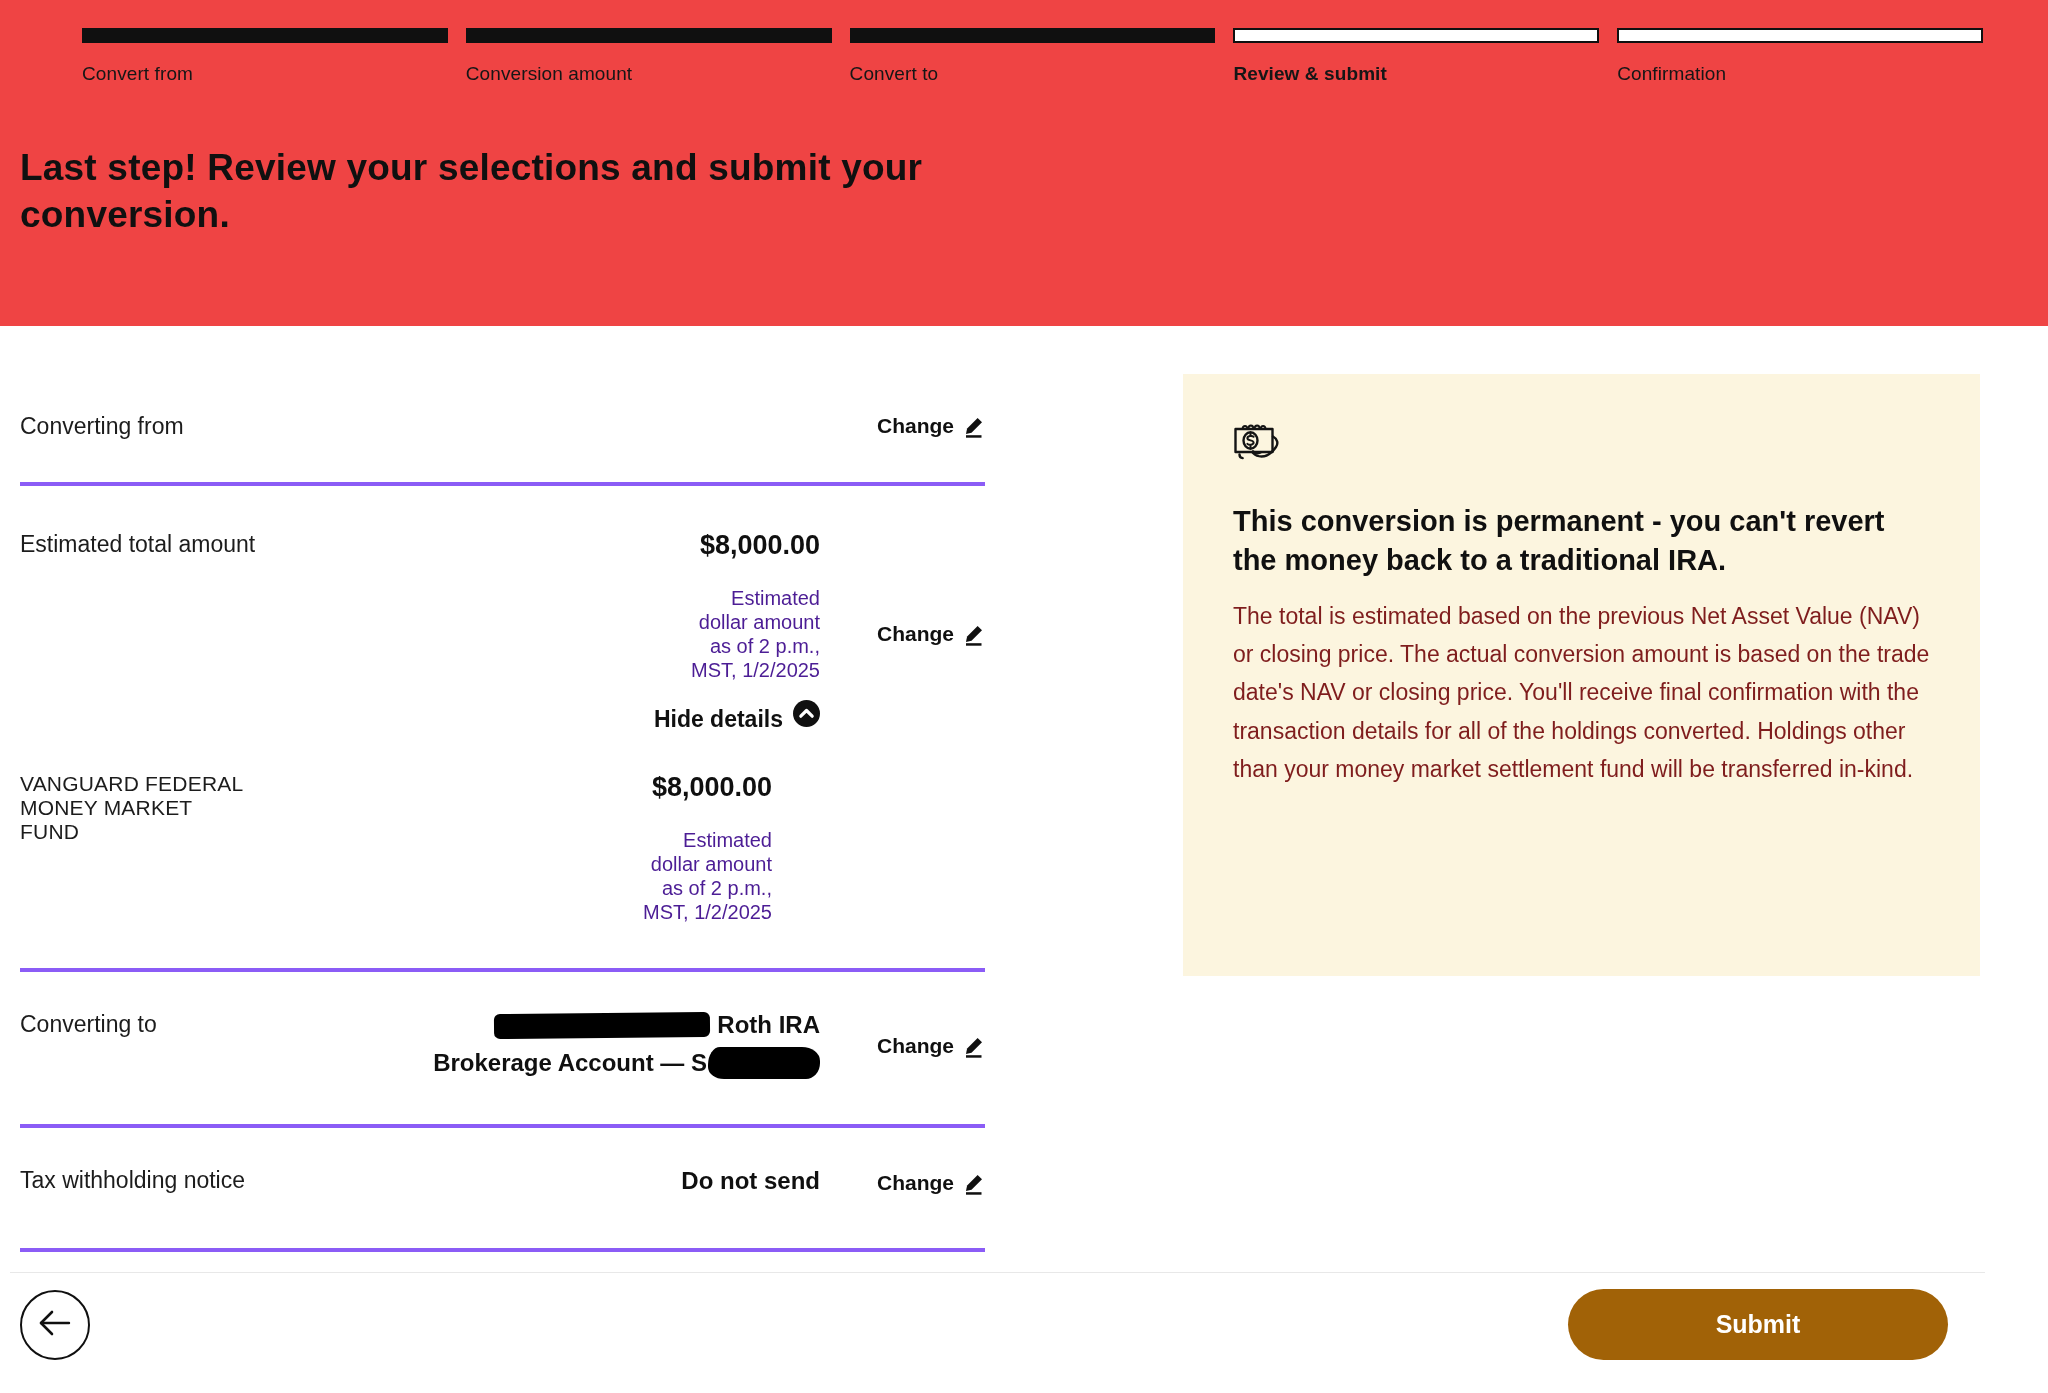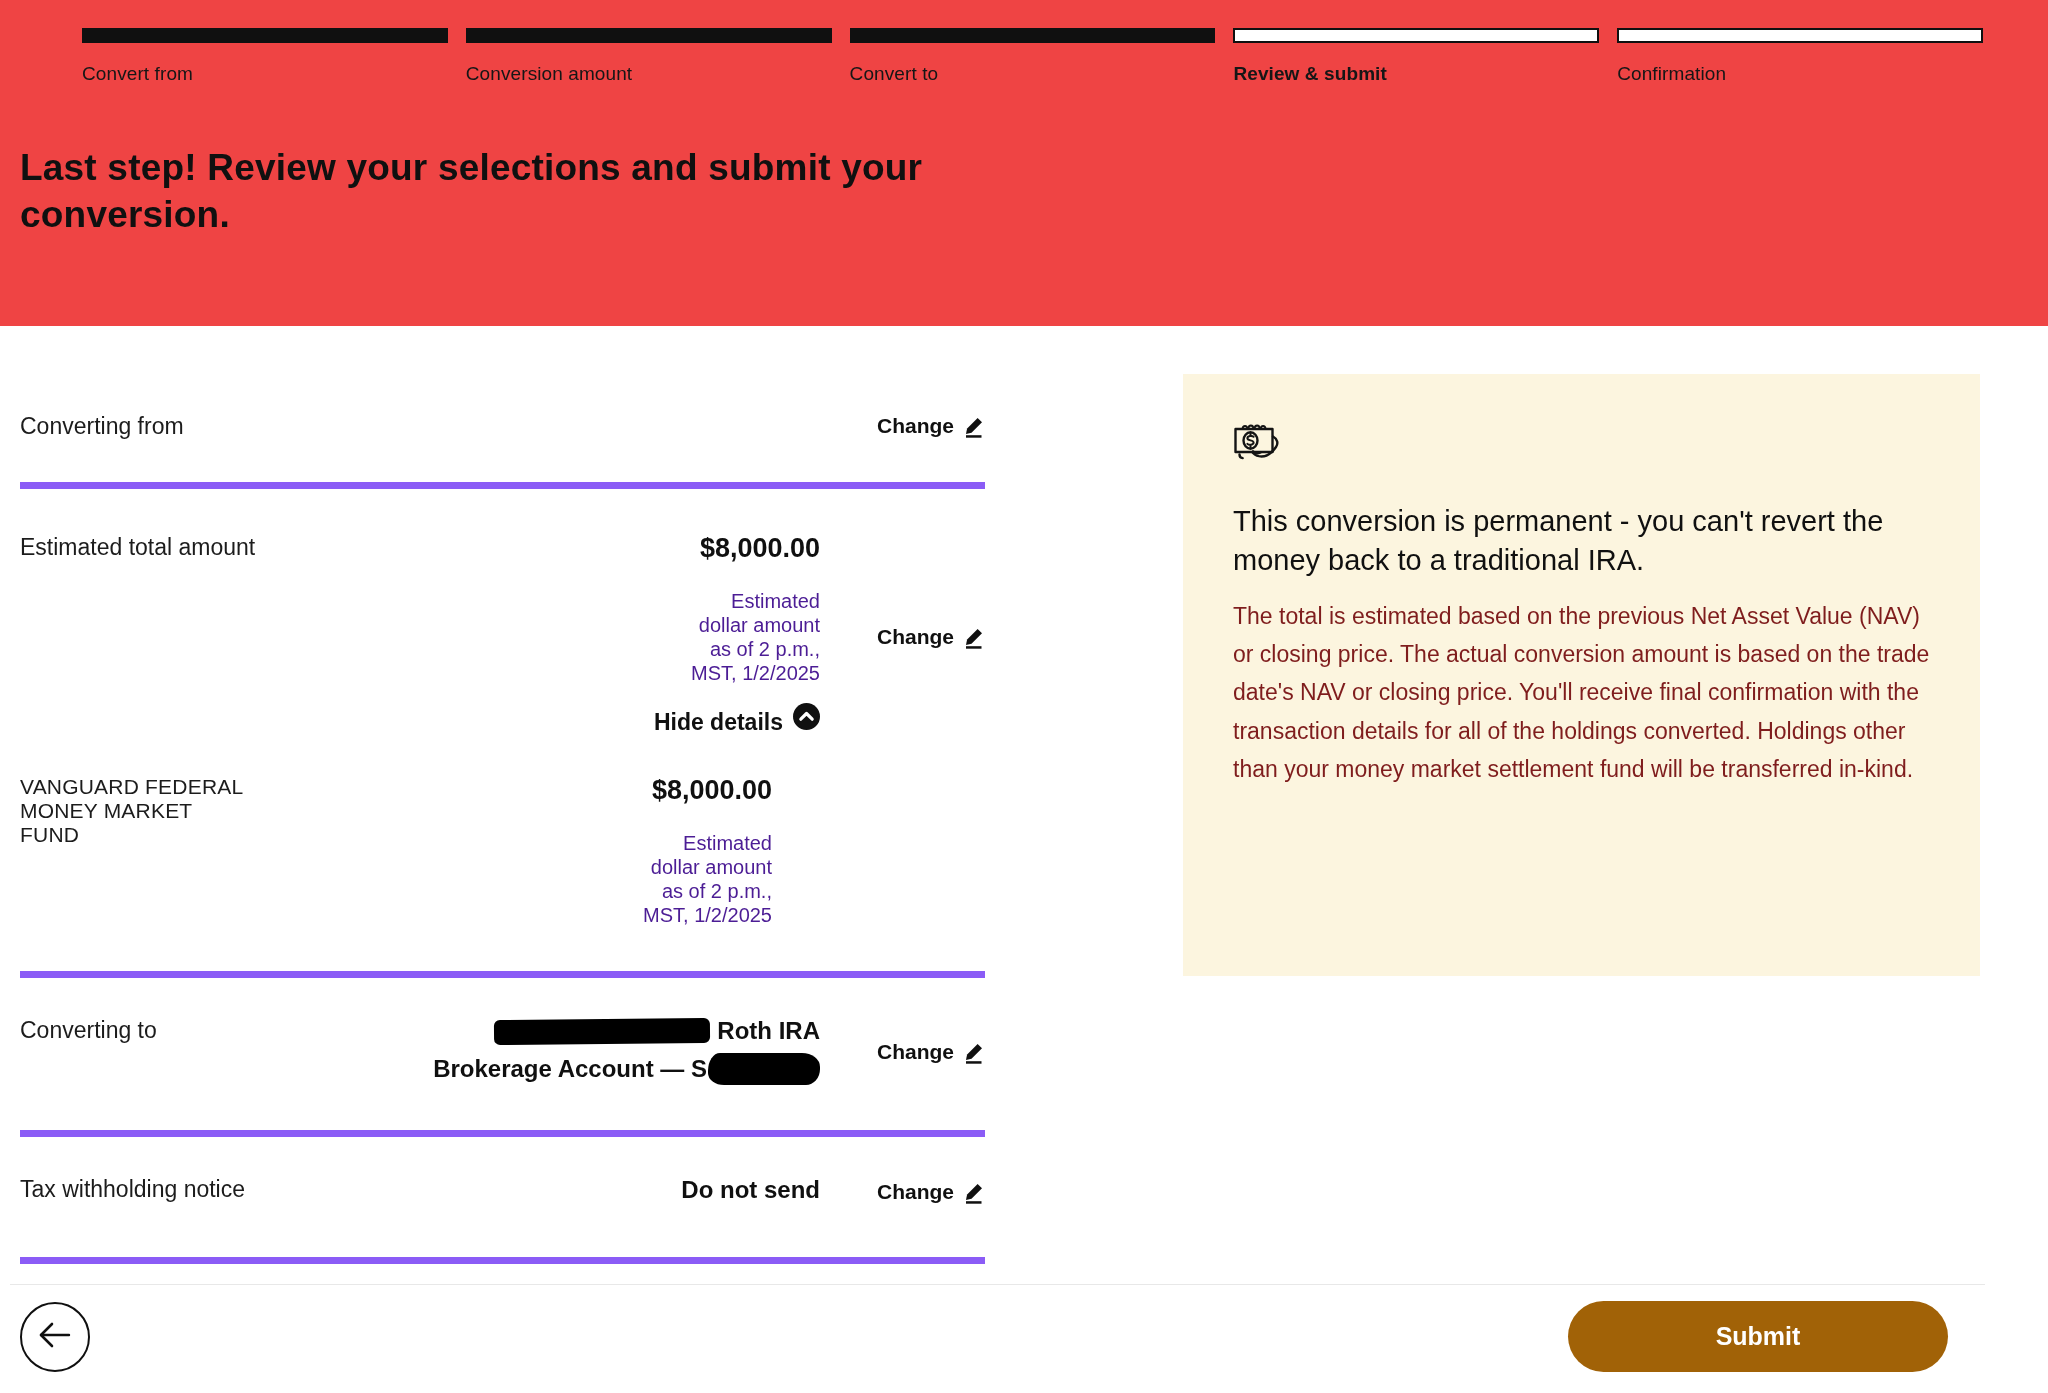--- a/index.html
+++ b/index.html
@@ -24,21 +24,21 @@
     margin:60px 20px 0 20px;
     max-width:1120px;
     font-size:37px; font-weight:700; line-height:1.26; letter-spacing:.2px; color:#101010;
   }
 
   
   .main { display:flex; align-items:flex-start; padding:48px 68px 0 20px; }
   .left-col { width:965px; }
   .right-col { width:797px; margin-left:198px; }
 
-  .review-row, .review-section { border-bottom:7px solid #8b5cf6; }
+  .review-row, .review-section { border-bottom:4px solid #8b5cf6; }
   .review-row { display:flex; padding:34px 0 42px; }
   .row-label { flex:1; font-size:23px; padding-top:5px; color:#1c1c1c; }
   .row-value { width:470px; text-align:right; font-weight:700; font-size:24px; line-height:38px; color:#101010; }
   .row-aside { width:165px; display:flex; justify-content:flex-end; padding-top:4px; }
 
   .value-line { display:flex; justify-content:flex-end; align-items:center; gap:7px; white-space:nowrap; }
 
   .change-link { display:inline-flex; align-items:center; gap:9px; font-weight:700; font-size:21px; cursor:pointer; color:#101010; }
   .change-link svg { display:block; }
 
@@ -59,21 +59,21 @@
   }
   .hide-details {
     margin-top:18px; display:inline-flex; align-items:center; gap:10px;
     font-weight:700; font-size:23px; cursor:pointer; color:#101010;
   }
   .holding-row { display:flex; margin-top:30px;gap:48px; }
   .holding-name { flex:1; font-size:21px; letter-spacing:.2px; padding-top:4px; color:#1c1c1c; }
 
   
   .info-card { background:#FCF5DF; min-height:602px; padding:46px 50px 40px; }
-  .card-heading { margin-top:30px; font-size:29px; font-weight:400; line-height:1.33; color:#101010; max-width:700px; }
+  .card-heading { margin-top:30px; font-size:29px; font-weight:700; line-height:1.33; color:#101010; max-width:700px; }
   .card-body { margin-top:18px; font-size:23px; line-height:1.66; color:#7f1d1d; max-width:710px; }
 
   
   .footer-divider { border-top:1px solid #E8E8E8; margin:20px 63px 0 10px; }
   .footer { display:flex; justify-content:space-between; align-items:center; padding:16px 100px 0 20px; }
   .back-btn {
     width:70px; height:70px; border-radius:50%;
     border:2.5px solid #101010; background:#fff;
     display:flex; align-items:center; justify-content:center; cursor:pointer;
   }

